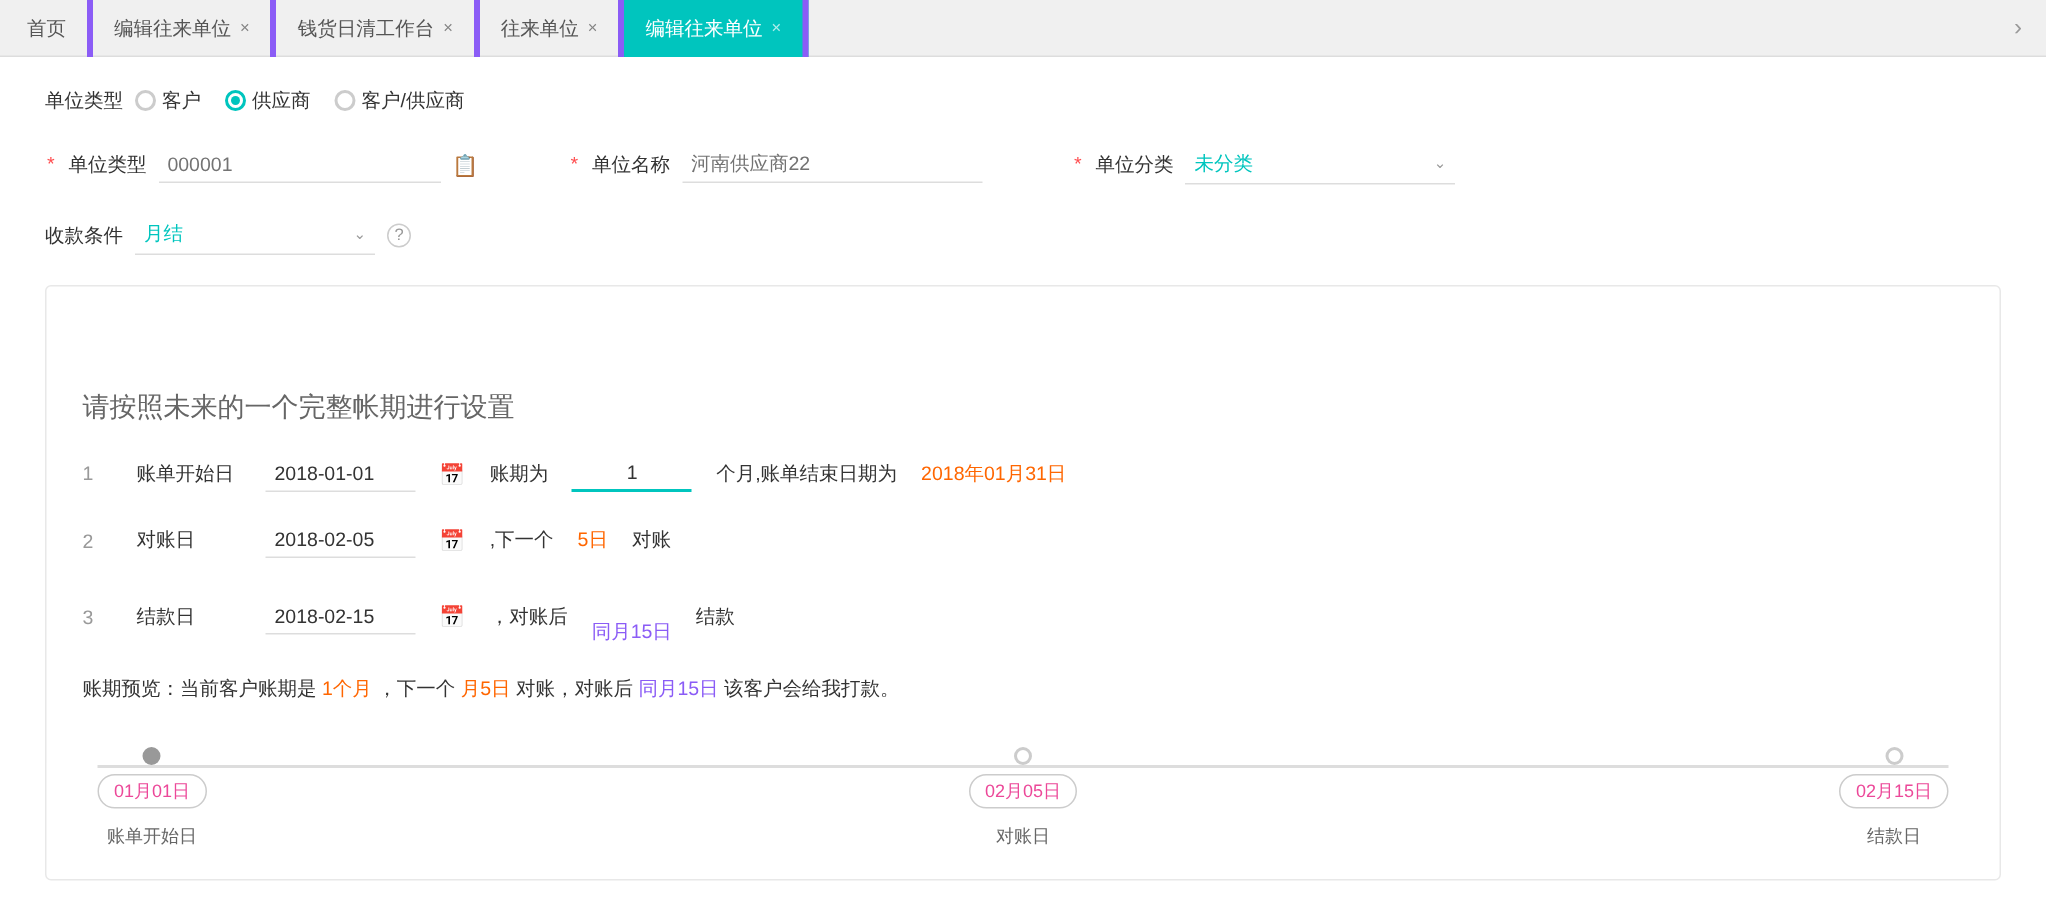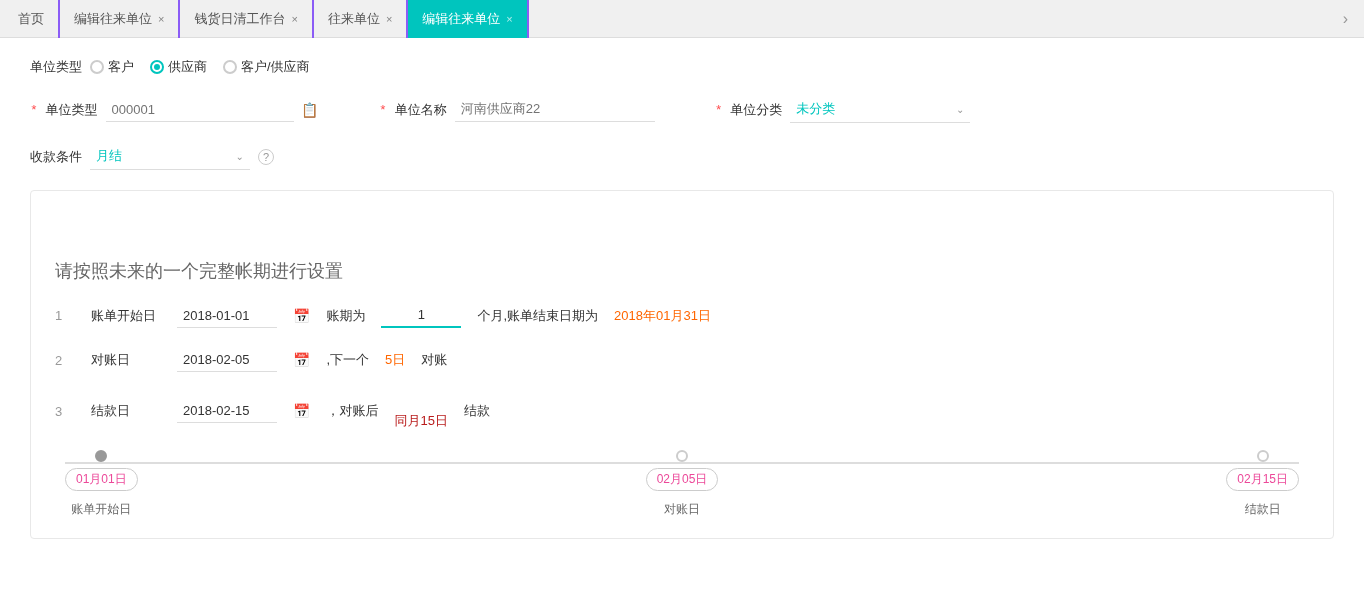--- a/index.html
+++ b/index.html
@@ -15,21 +15,21 @@
       padding: 0 8px;
     }
     .tab {
       display: flex;
       align-items: center;
       padding: 0 14px;
       height: 38px;
       font-size: 13px;
       cursor: pointer;
       color: #555;
-      border-right: 2px solid #8b5cf6;
+      border-right: 4px solid #8b5cf6;
       white-space: nowrap;
       gap: 6px;
       justify-content: flex-end;
     }
     .tab:first-child { padding-left: 10px; }
     .tab.active {
       background: #00c5be;
       color: #fff;
     }
     .tab .close-x {
@@ -205,21 +205,21 @@
       padding: 4px 6px;
       font-size: 13px;
       color: #333;
       outline: none;
       background: transparent;
       width: 80px;
       text-align: center;
     }
     .inline-text { font-size: 13px; color: #333; }
     .highlight-orange { color: #ff6600; }
-    .highlight-teal { color: #b91c1c; margin-top: 20px; }
+    .highlight-teal { color: #8b5cf6; margin-top: 20px; }
 
     
     .preview-text {
       font-size: 13px;
       color: #333;
       margin-bottom: 30px;
     }
 
     
     .timeline {
@@ -385,20 +385,29 @@
     <div class="section-row">
       <span class="row-num">3</span>
       <span class="row-label">结款日</span>
       <input class="date-input" type="text" value="2018-02-15" style="">
       <span class="cal-icon">📅</span>
       <span class="inline-text">，对账后</span>
       <span class="inline-text highlight-teal">同月15日</span>
       <span class="inline-text">结款</span>
     </div>
 
+    <div class="preview-text">
+      <span>账期预览：当前客户账期是</span>
+      <span class="highlight-orange">1个月</span>
+      <span>，下一个</span>
+      <span class="highlight-orange">月5日</span>
+      <span>对账，对账后</span>
+      <span class="highlight-teal">同月15日</span>
+      <span>该客户会给我打款。</span>
+    </div>
 
     <div class="timeline">
       <div class="timeline-line"></div>
       <div class="timeline-points">
 
         <div class="timeline-point">
           <div class="t-dot start"></div>
           <div class="t-label-box">01月01日</div>
           <div class="t-sub-label">账单开始日</div>
         </div>

